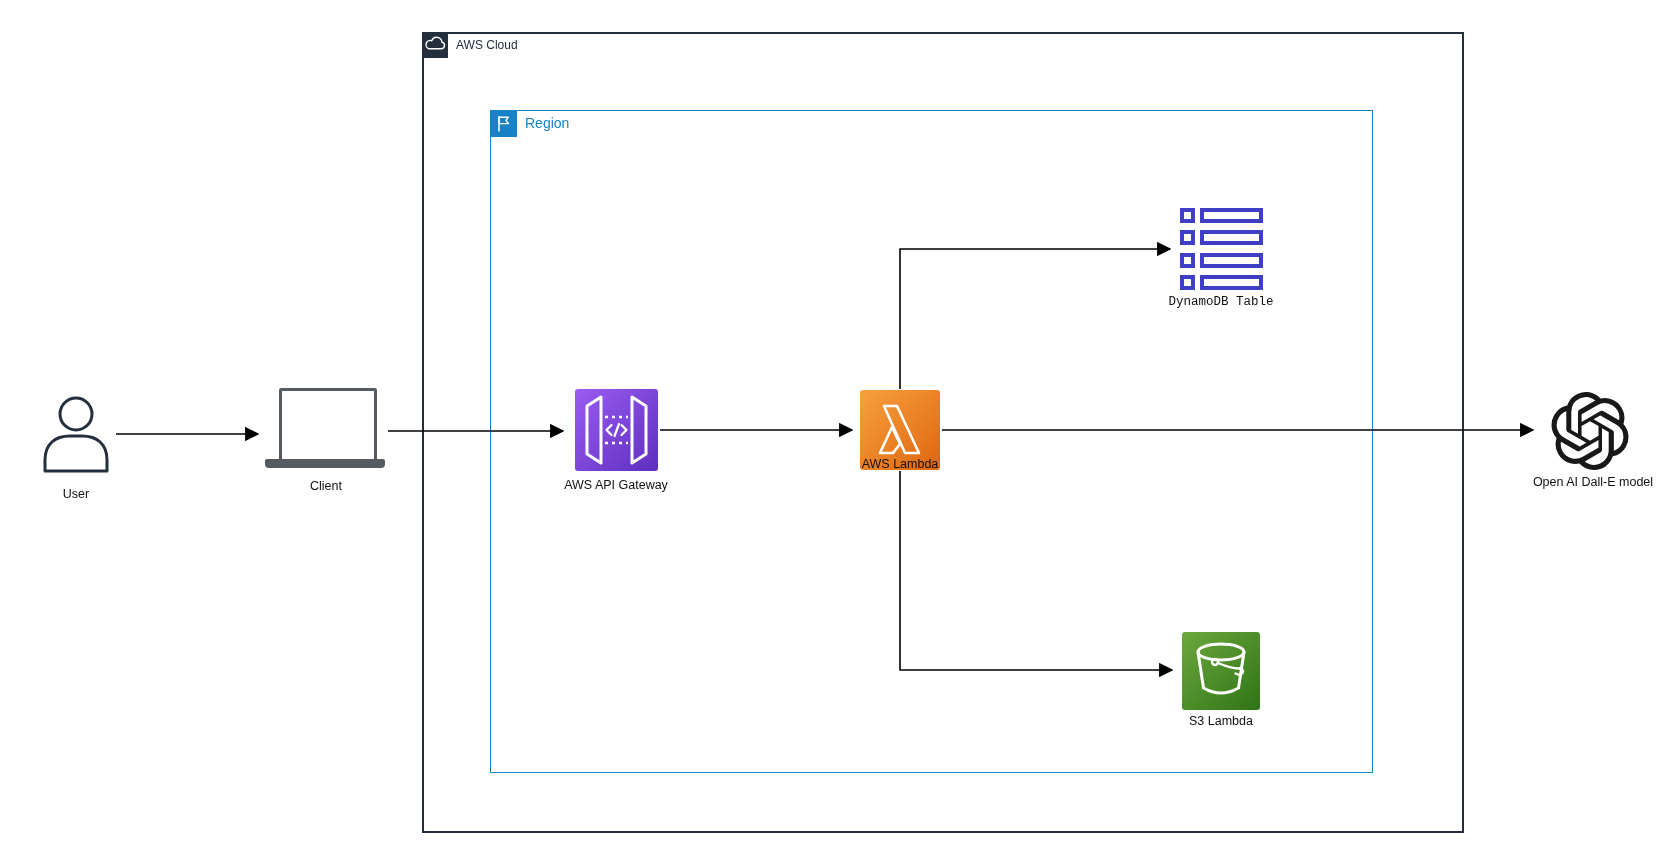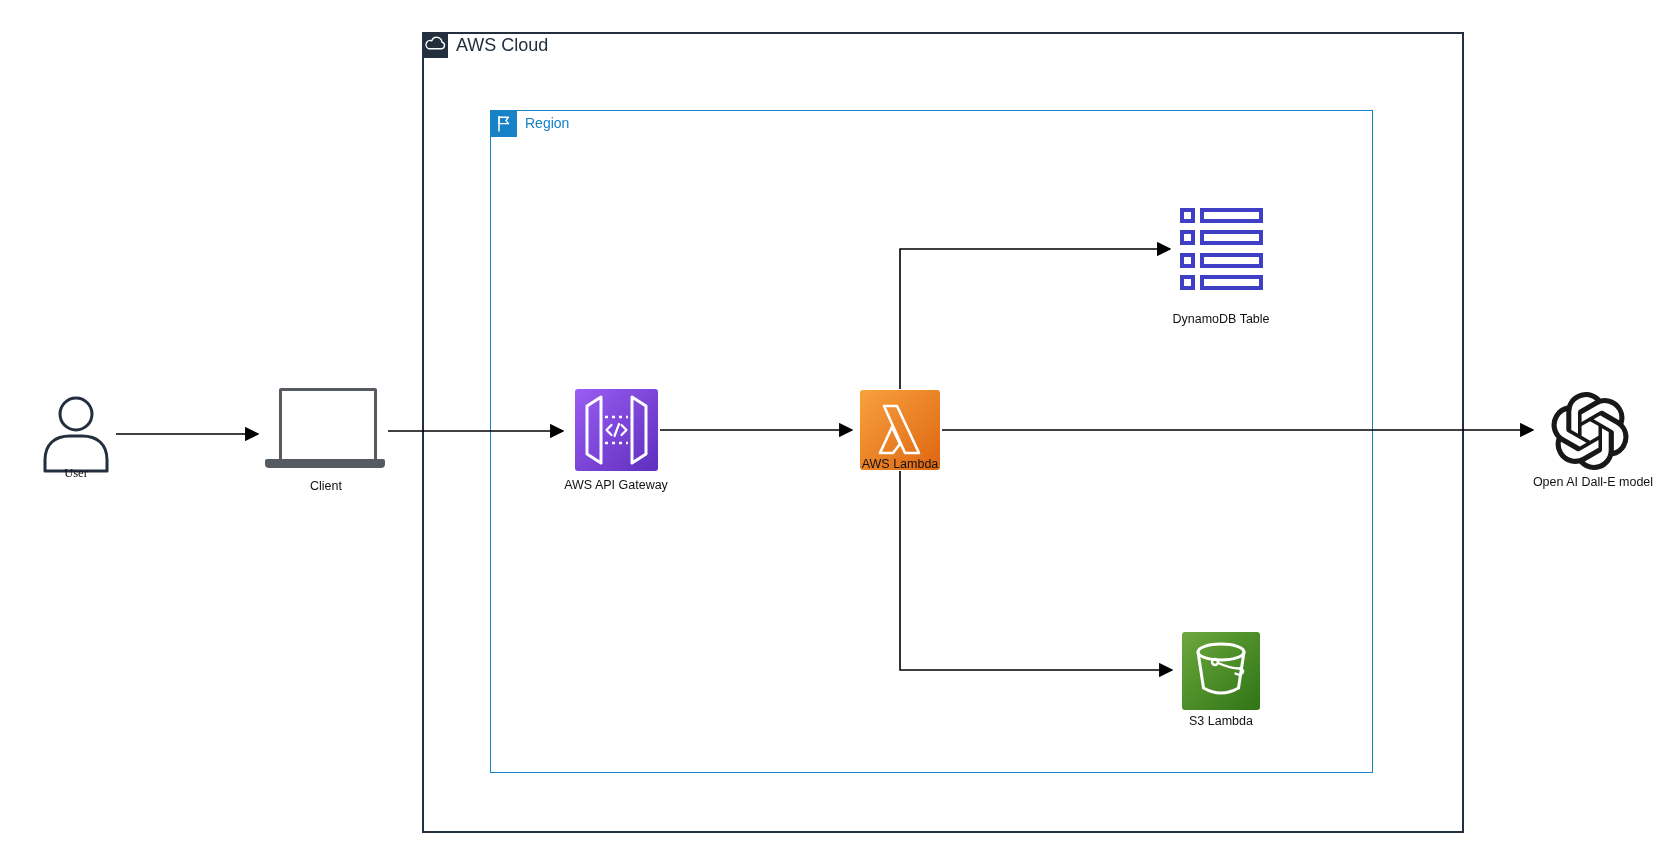--- a/index.html
+++ b/index.html
@@ -10,21 +10,21 @@
   .abs{position:absolute;}
 
   
   .cloud-box{
     left:422px;top:32px;width:1038px;height:797px;
     border:2px solid #232F3E;background:transparent;
   }
   .cloud-badge{left:422px;top:32px;width:26px;height:26px;background:#232F3E;
     display:flex;align-items:center;justify-content:center;}
   .cloud-label{left:456px;top:32px;height:26px;line-height:26px;
-    font-size:18px;color:#232F3E;white-space:nowrap;}
+    font-size:12px;color:#232F3E;white-space:nowrap;}
   .region-box{
     left:490px;top:110px;width:881px;height:661px;
     border:1.5px solid #1782C6;background:transparent;
   }
   .region-badge{left:490px;top:110px;width:27px;height:27px;background:#1782C6;
     display:flex;align-items:center;justify-content:center;}
   .region-label{left:525px;top:110px;height:27px;line-height:27px;
     font-size:14px;color:#1782C6;white-space:nowrap;}
 
   
@@ -92,21 +92,21 @@
     <path d="M942 430 H1533" fill="none" stroke="#000" stroke-width="1.6" marker-end="url(#arrow)"></path>
     <path d="M900 471 V670 H1172" fill="none" stroke="#000" stroke-width="1.6" marker-end="url(#arrow)"></path>
   </svg>
 
   <div class="abs" style="left:40px;top:395px;">
     <svg width="72" height="78" viewBox="0 0 72 78">
       <circle cx="36" cy="19" r="16" fill="#fff" stroke="#232F3E" stroke-width="3"></circle>
       <path d="M5 76 V65 C5 49 15 41 30 41 H42 C57 41 67 49 67 65 V76 Z" fill="#fff" stroke="#232F3E" stroke-width="3" stroke-linejoin="round"></path>
     </svg>
   </div>
-  <div class="abs node-label" style="left:76px;top:466px;font-family:Liberation Serif, serif;">User</div>
+  <div class="abs node-label" style="left:76px;top:487px;">User</div>
 
   <div class="abs laptop-screen"></div>
   <div class="abs laptop-base"></div>
   <div class="abs node-label" style="left:326px;top:479px;">Client</div>
 
   <div class="abs tile tile-apigw">
     <svg width="83" height="82" viewBox="0 0 83 82">
       <polygon points="12,17 26,8 26,74 12,65" fill="none" stroke="#fff" stroke-width="3" stroke-linejoin="round"></polygon>
       <polygon points="71,17 57,8 57,74 71,65" fill="none" stroke="#fff" stroke-width="3" stroke-linejoin="round"></polygon>
       <line x1="30" y1="28" x2="53" y2="28" stroke="#fff" stroke-width="2.6" stroke-dasharray="3,4"></line>
@@ -137,21 +137,21 @@
       </div>
     <div class="ddb-row">
         <div class="ddb-key"></div>
         <div class="ddb-val"></div>
       </div>
     <div class="ddb-row">
         <div class="ddb-key"></div>
         <div class="ddb-val"></div>
       </div>
   </div>
-  <div class="abs node-label" style="left:1221px;top:312px;">DynamoDB Table</div>
+  <div class="abs node-label" style="left:1221px;top:295px;font-family:Liberation Mono, monospace;">DynamoDB Table</div>
 
   <div class="abs tile tile-s3">
     <svg width="78" height="78" viewBox="0 0 78 78">
       <ellipse cx="39" cy="20" rx="23" ry="8" fill="none" stroke="#fff" stroke-width="3"></ellipse>
       <path d="M16 20 L21.5 56 Q39 66 56.5 56 L62 20" fill="none" stroke="#fff" stroke-width="3" stroke-linecap="round"></path>
       <circle cx="33" cy="30" r="3" fill="none" stroke="#fff" stroke-width="2.4"></circle>
       <path d="M36 31 Q50 37 58 36.5" fill="none" stroke="#fff" stroke-width="2.4" stroke-linecap="round"></path>
       <path d="M58 36.5 q4.5 1.5 2.5 4.5 q-2.5 3 -7 .5" fill="none" stroke="#fff" stroke-width="2.4" stroke-linecap="round"></path>
     </svg>
   </div>

